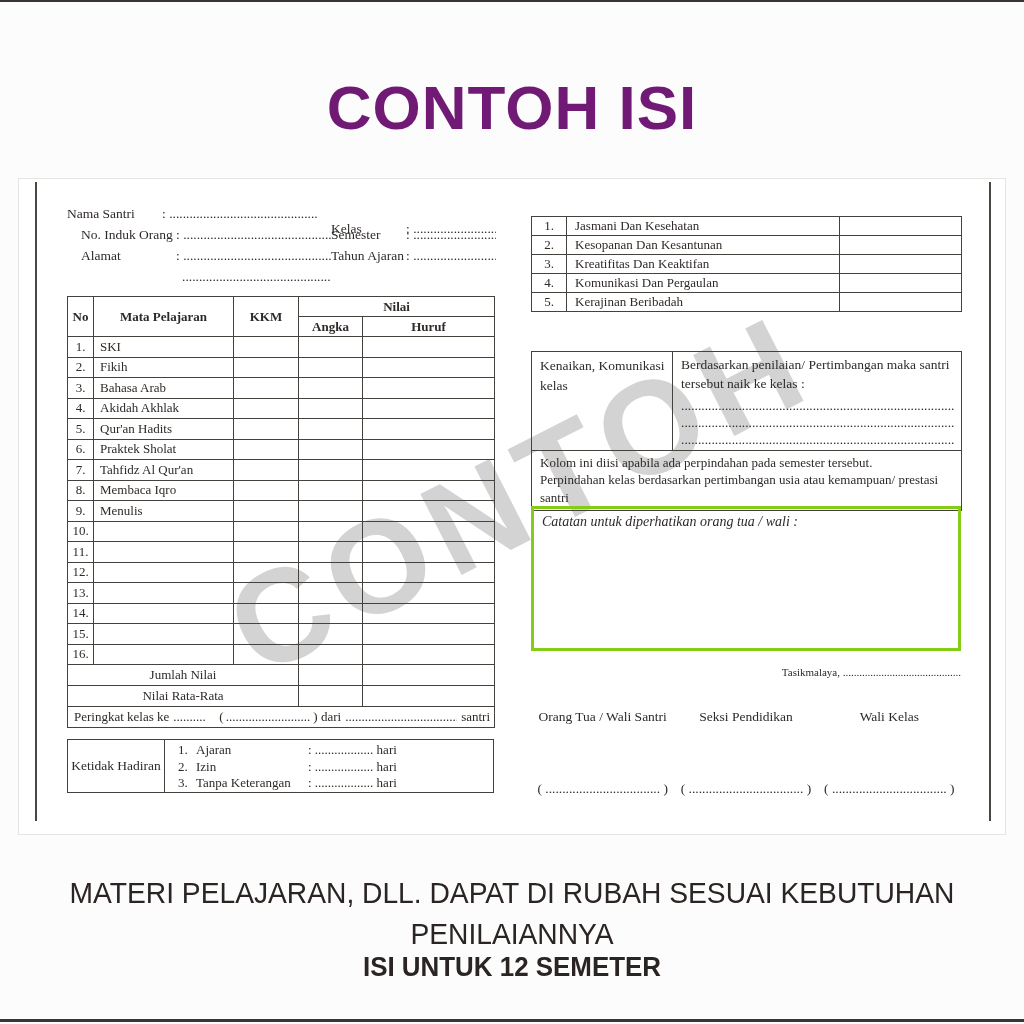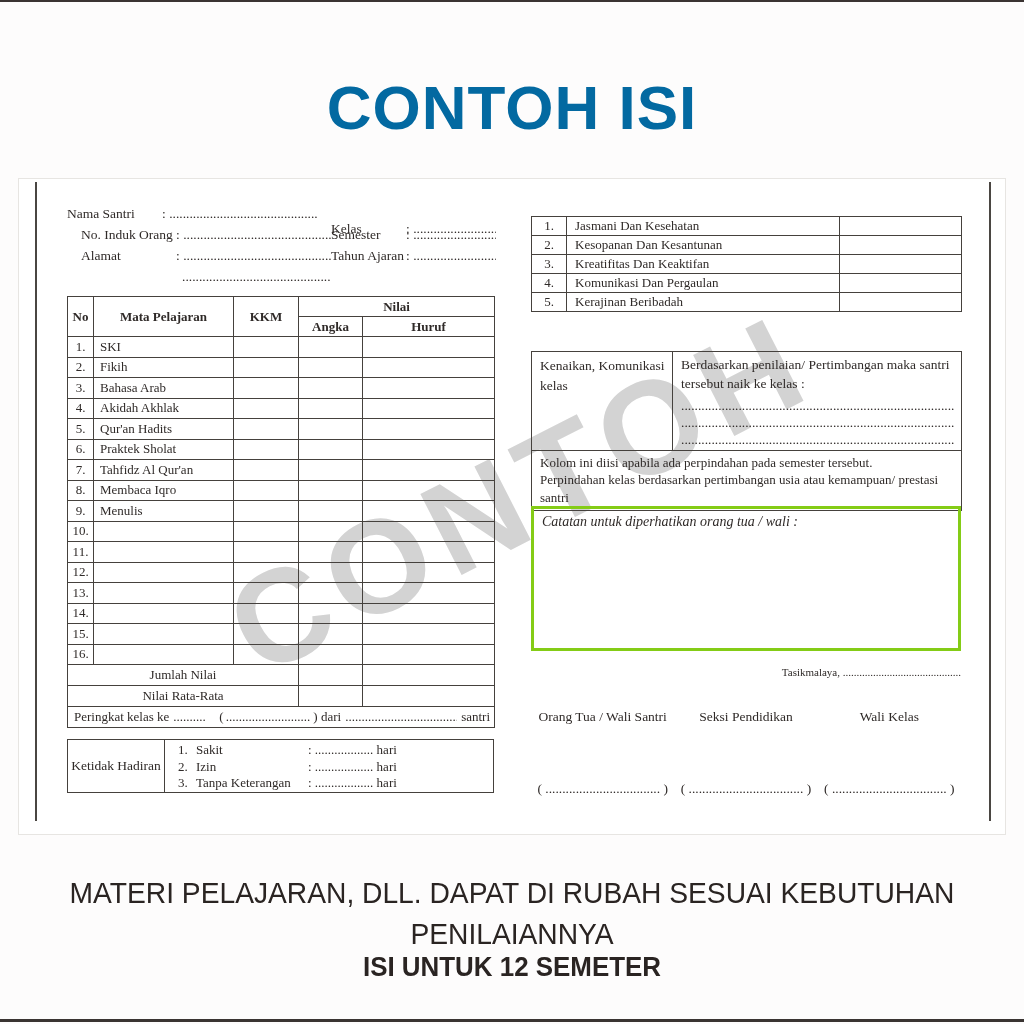--- a/index.html
+++ b/index.html
@@ -10,21 +10,21 @@
     font-family:"Liberation Serif", serif;
     color:#2f2a28;
     overflow:hidden;
   }
   .edge-line { position:absolute; left:0; width:1024px; background:#3a3432; }
   .title {
     position:absolute; top:72px; left:0; width:1024px;
     text-align:center;
     font-family:"Liberation Sans", sans-serif;
     font-weight:900; font-size:62px; letter-spacing:1px;
-    color:#0369a1;
+    color:#701a75;
   }
   .page {
     position:absolute; left:18px; top:178px; width:988px; height:657px;
     background:#ffffff; border:1px solid #e7e5e2;
   }
   .vline { position:absolute; top:3px; height:639px; width:2px; background:#4a4642; }
   .watermark {
     position:absolute; left:110px; top:225px; width:780px; height:180px;
     display:flex; align-items:center; justify-content:center;
     transform:rotate(-27deg);
@@ -302,21 +302,21 @@
         </td>
       </tr>
     </tbody>
       </table>
 
     <div class="attendance">
       <div class="att-left">Ketidak Hadiran</div>
       <div class="att-right">
         <div class="att-line">
           <span class="att-no">1.</span>
-          <span class="att-label">Sakit</span>
+          <span class="att-label">Ajaran</span>
           <span class="att-val">: .................. hari</span>
         </div>
         <div class="att-line">
           <span class="att-no">2.</span>
           <span class="att-label">Izin</span>
           <span class="att-val">: .................. hari</span>
         </div>
         <div class="att-line">
           <span class="att-no">3.</span>
           <span class="att-label">Tanpa Keterangan</span>

